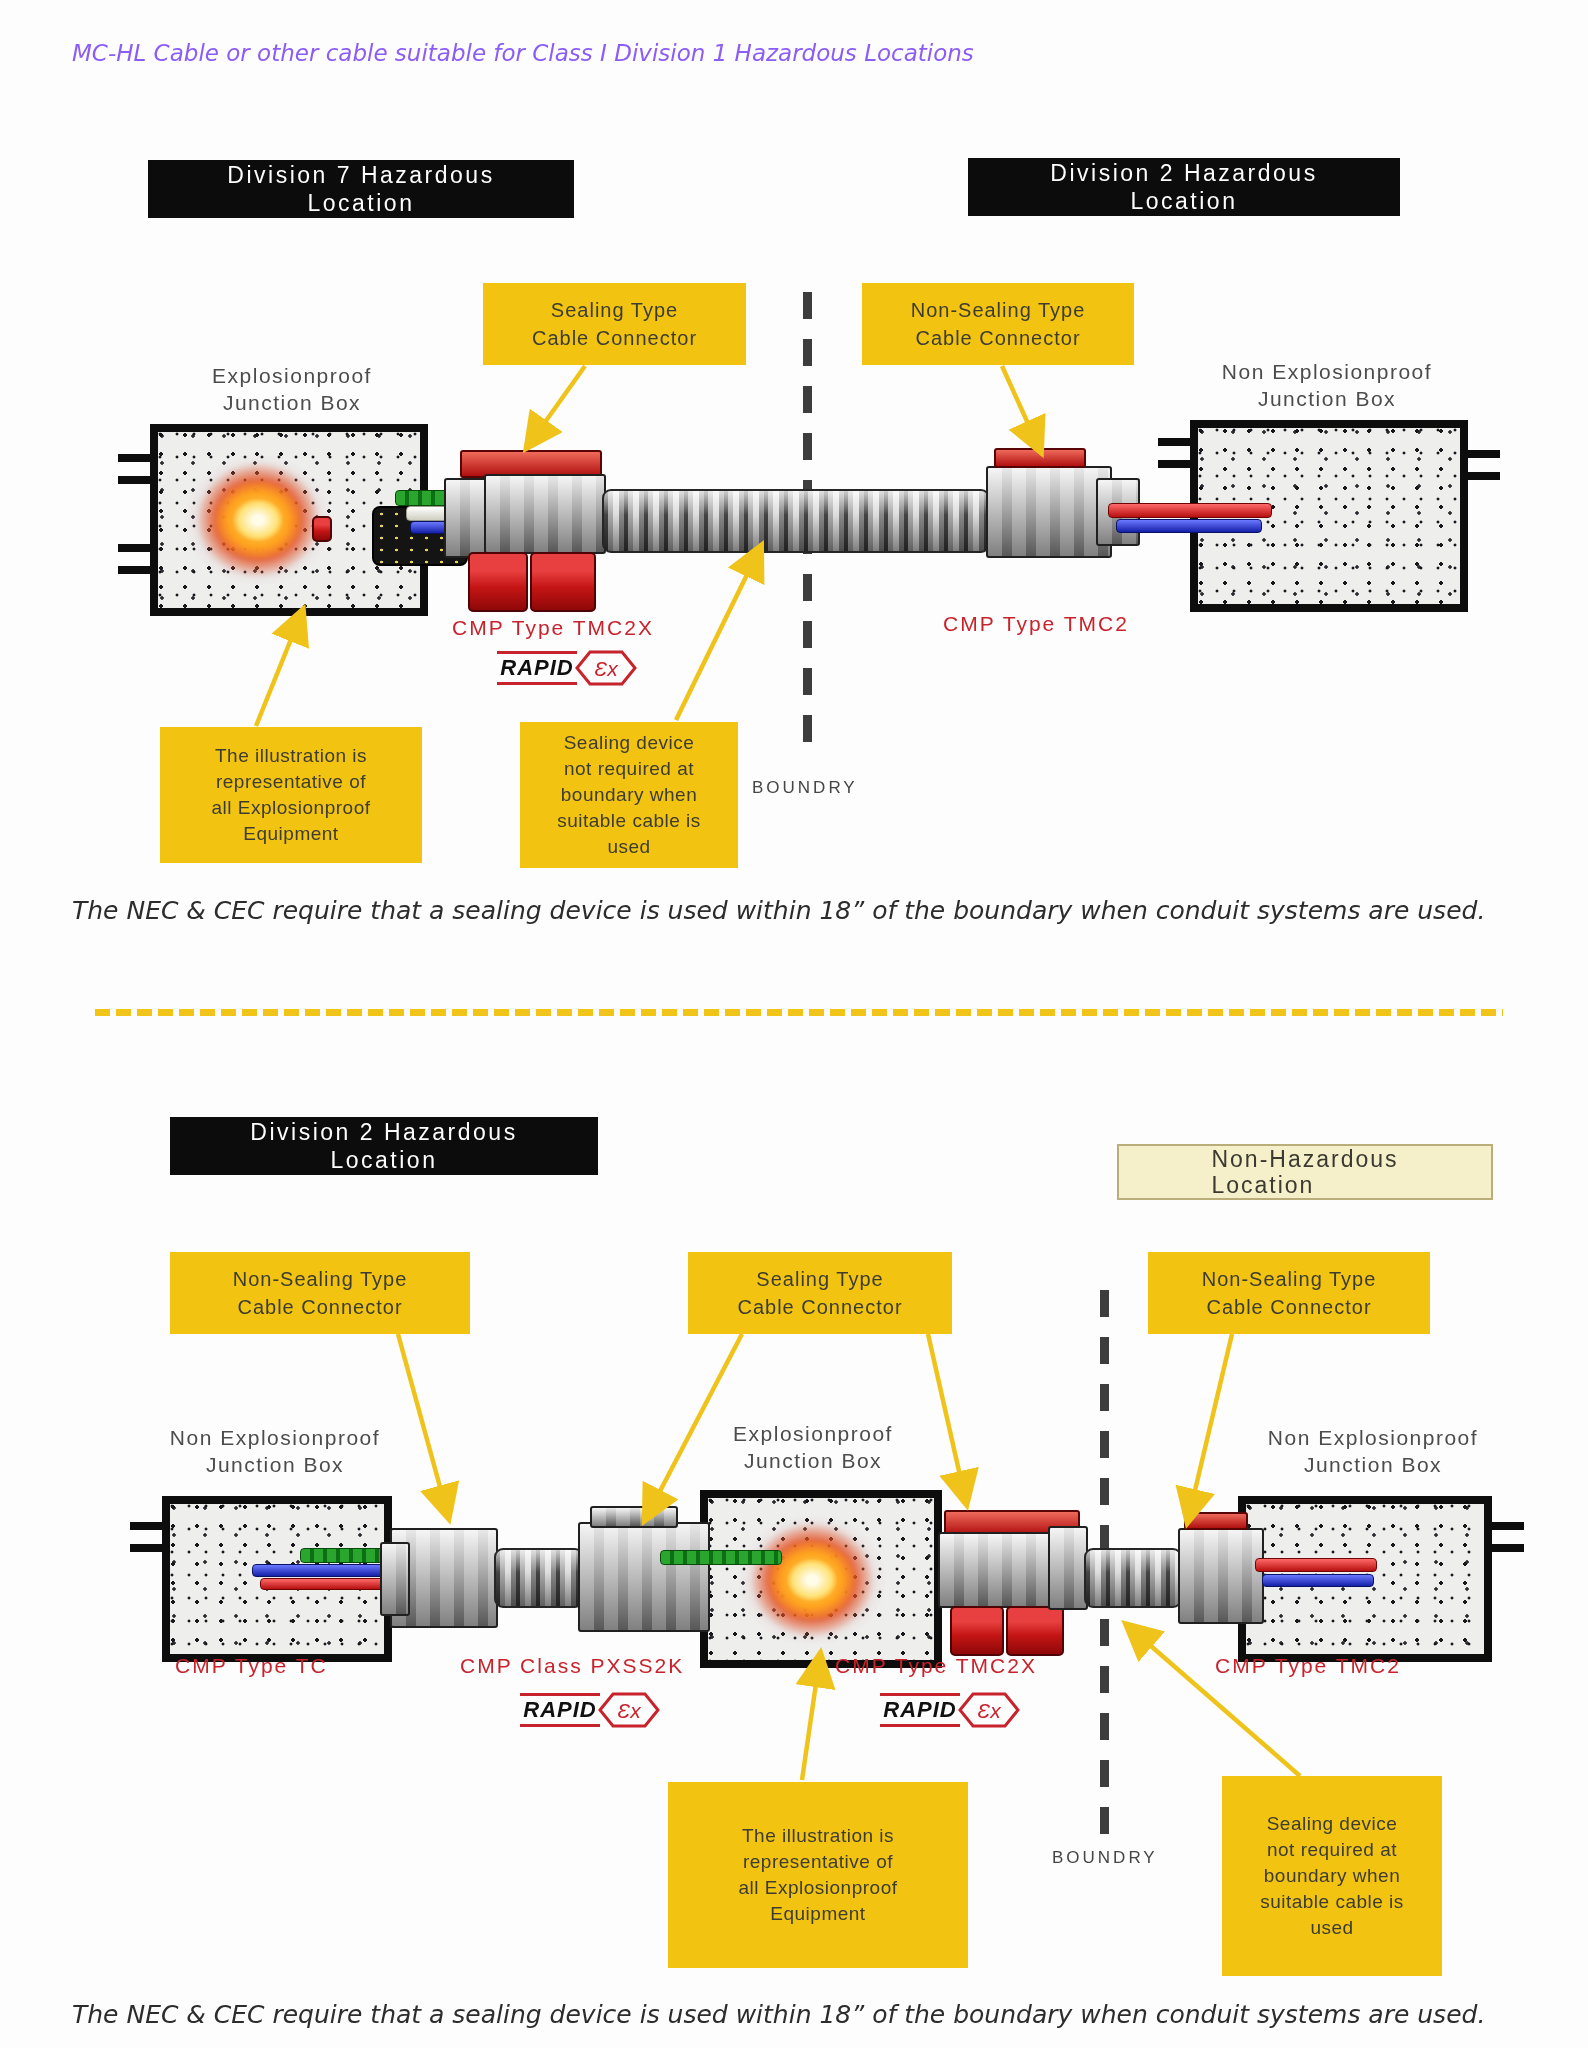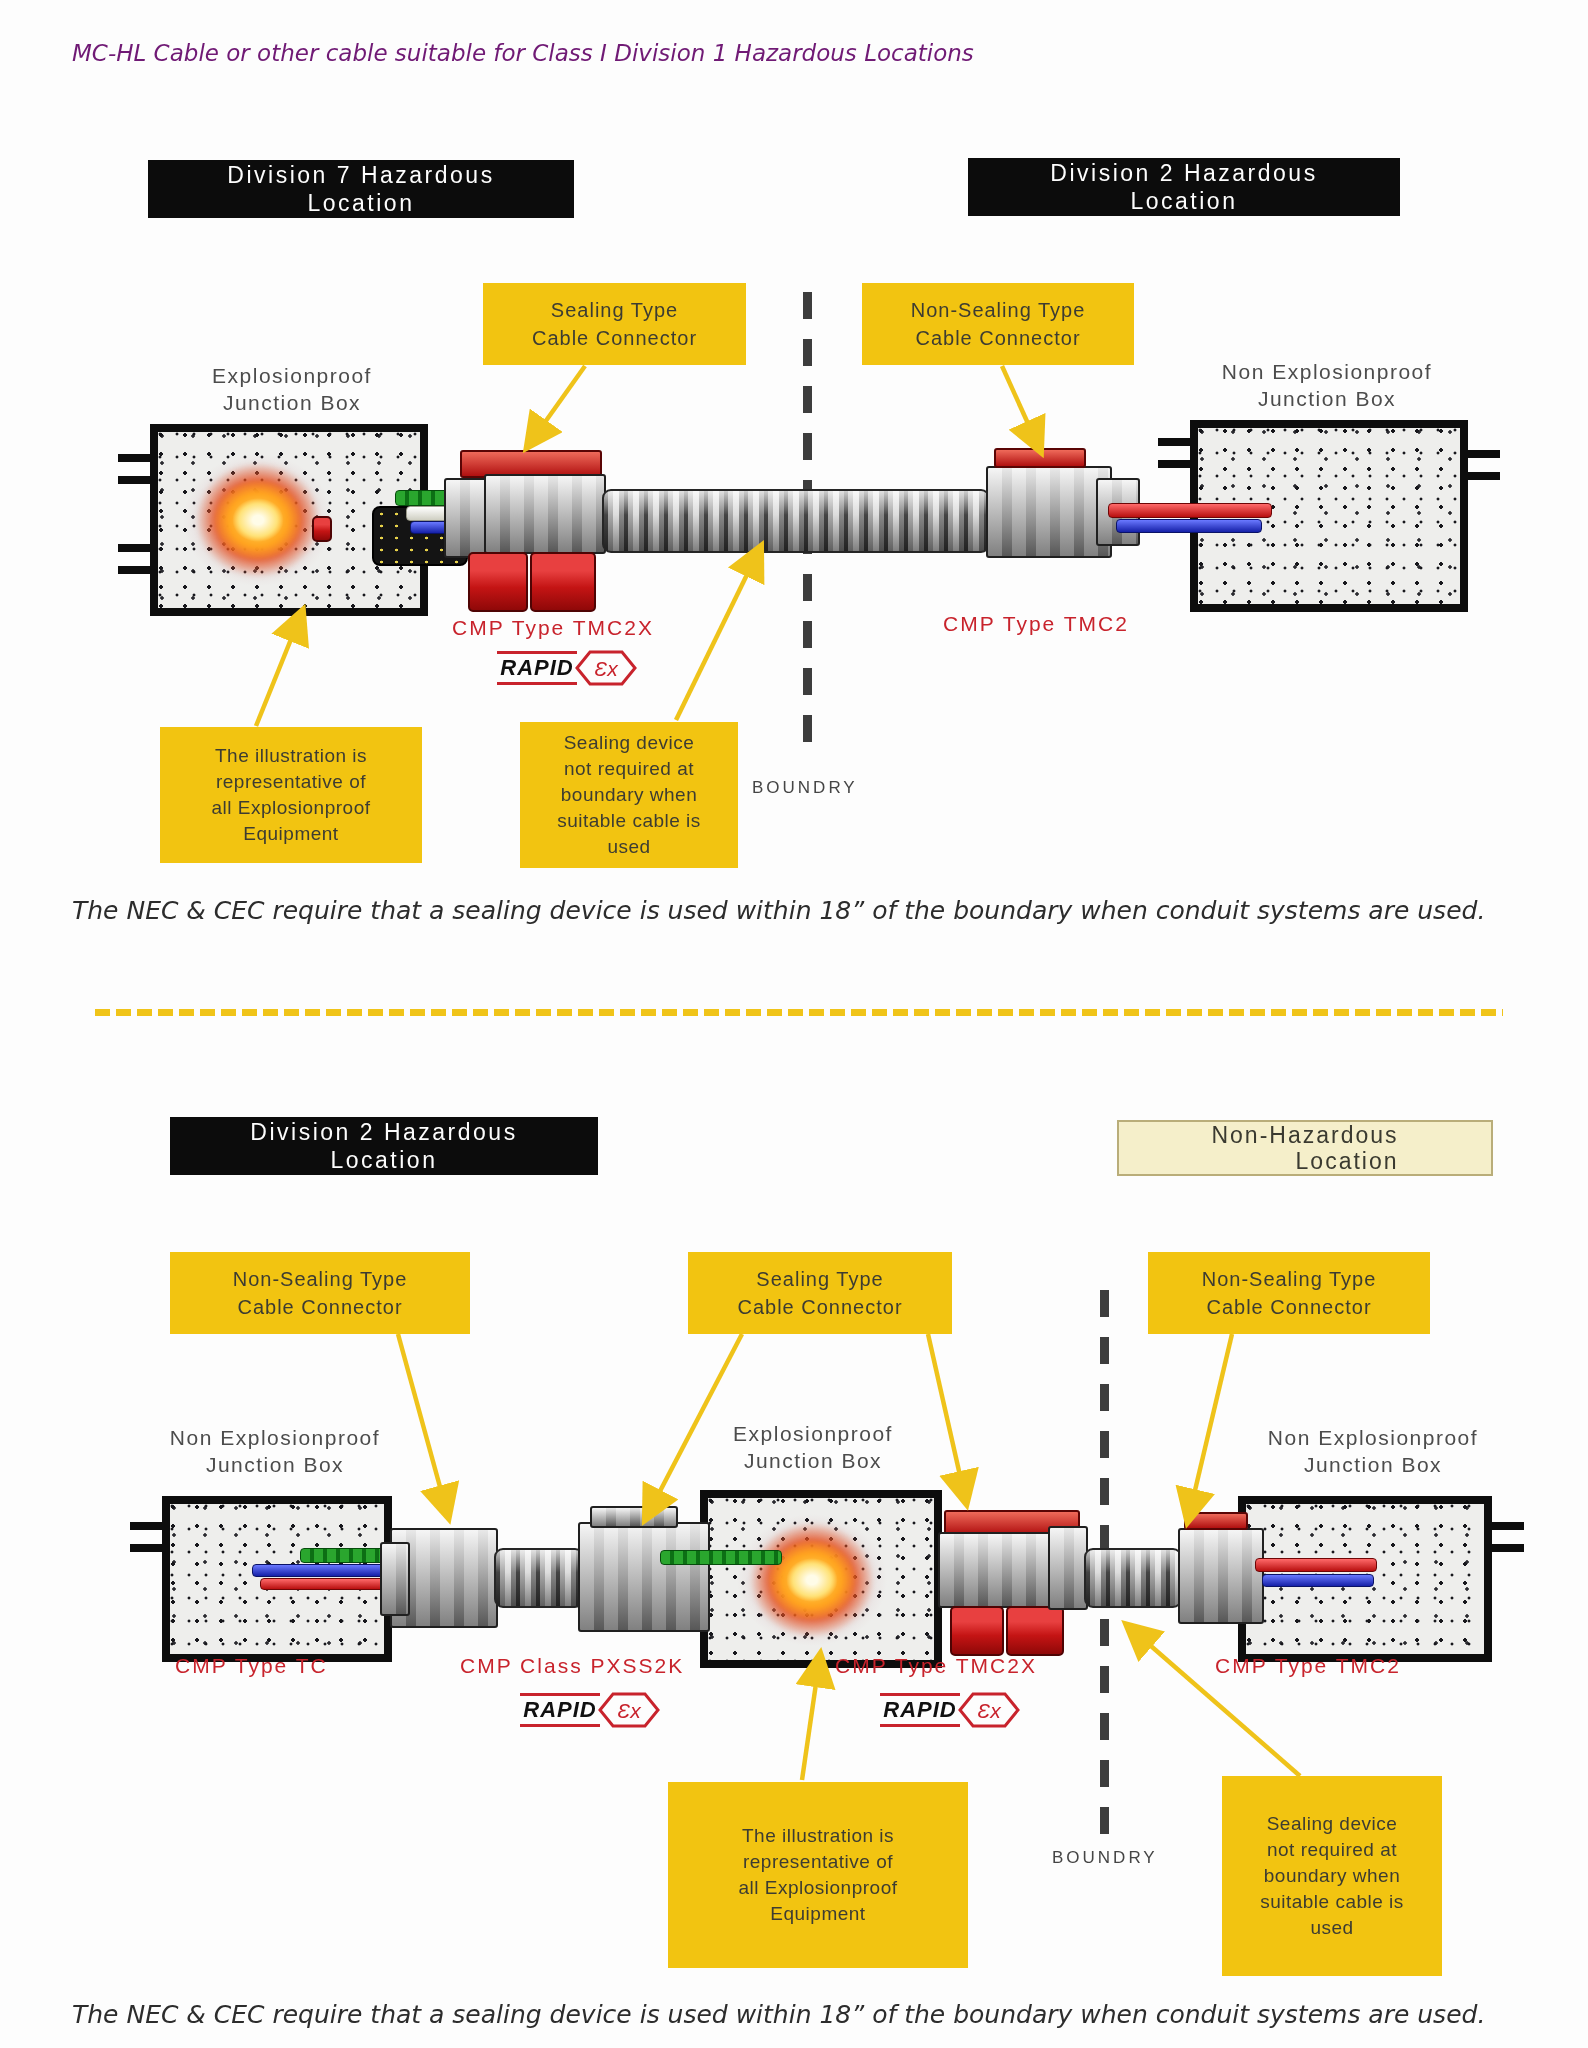--- a/index.html
+++ b/index.html
@@ -1,27 +1,27 @@
 <!DOCTYPE html>
 <html><head>
 <meta charset="utf-8">
 <style>
   html,body{margin:0;padding:0;background:#ffffff;}
   #page{position:relative;width:1588px;height:2048px;background:#fdfdfd;overflow:hidden;
         font-family:"Liberation Sans",sans-serif;}
   .abs{position:absolute;}
   .pre{white-space:pre-line;}
 
-  .topnote{font-family:"DejaVu Sans",sans-serif;font-style:italic;font-size:23px;color:#701a75;}
+  .topnote{font-family:"DejaVu Sans",sans-serif;font-style:italic;font-size:23px;color:#8b5cf6;}
   .necnote{font-family:"DejaVu Sans",sans-serif;font-style:italic;font-size:25px;color:#2c2c2c;}
 
   .blackhdr{background:#0c0c0c;color:#fdfdfd;display:flex;align-items:center;justify-content:center;
             text-align:center;font-size:23px;letter-spacing:2.5px;line-height:28px;}
   .creamhdr{background:#f5efca;border:2px solid #b9ad79;color:#3a3a30;display:flex;align-items:center;
-            justify-content:center;text-align:right;font-size:23px;letter-spacing:2px;line-height:26px;}
+            justify-content:center;text-align:left;font-size:23px;letter-spacing:2px;line-height:26px;margin-top:24px;}
 
   .callout{background:#f2c411;color:#3d3c32;display:flex;align-items:center;justify-content:center;
            text-align:center;font-size:20px;line-height:28px;letter-spacing:1px;}
   .infobox{background:#f2c411;color:#3d3c32;display:flex;align-items:center;justify-content:center;
            text-align:center;font-size:19px;line-height:26px;letter-spacing:.5px;}
   .jblabel{color:#4c4c4c;font-size:21px;line-height:27px;letter-spacing:1.5px;text-align:center;}
   .cmp{color:#c8232c;font-size:21px;letter-spacing:2px;white-space:nowrap;}
   .boundry{color:#454545;font-size:17px;letter-spacing:3px;}
 
   .vdash{width:9px;background:repeating-linear-gradient(180deg,#3d3d3d 0 27px,transparent 27px 47px);}

